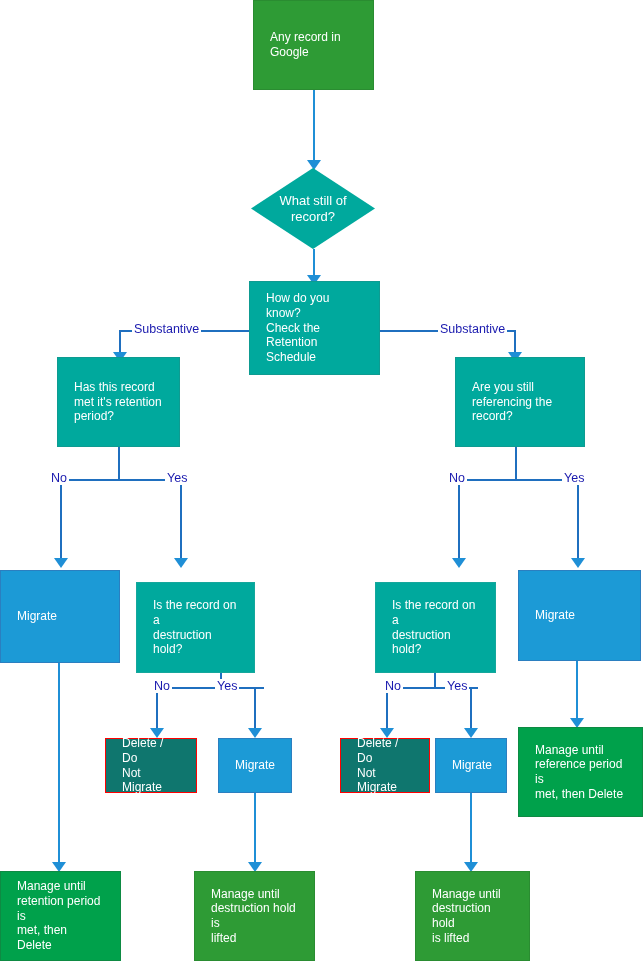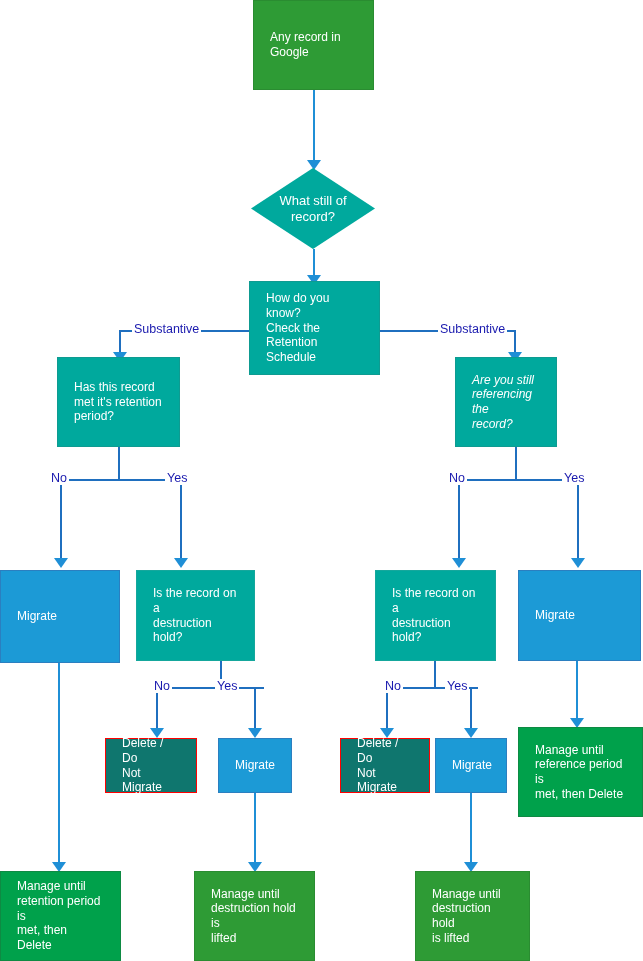--- a/index.html
+++ b/index.html
@@ -31,21 +31,21 @@
     z-index: 3;
   }
   .node .label {
     display: block;
     width: 100%;
     white-space: pre-line;
   }
   .node.green-bright { background: #00A14B; border: 1px solid #0E8A43; }
   .node.green-dark   { background: #2E9B35; border: 1px solid #2A8C31; }
   .node.teal         { background: #00A99D; border: 1px solid #0E9B91; }
-  .node.teal2        { background: #00A99D; border: 1px solid #15A79C; }
+  .node.teal2        { background: #00A99D; border: 1px solid #15A79C; margin-top: 12px; }
   .node.blue         { background: #1C9AD6; border: 1px solid #2B7FC0; }
   .node.red          { background: #0f766e; border: 1px solid #FF0000; }
 
   
   .diamond {
     position: absolute;
     z-index: 3;
   }
   .diamond .dlabel {
     position: absolute;
@@ -179,21 +179,21 @@
 period?</span>
   </div>
 
   <div class="node teal" style="left:249px; top:281px; width:131px; height:94px;">
     <span class="label">How do you know?
 Check the
 Retention
 Schedule</span>
   </div>
 
-  <div class="node teal" style="left:455px; top:357px; width:102px; height:90px;font-style:italic;">
+  <div class="node teal" style="left:455px; top:357px; width:130px; height:90px;">
     <span class="label">Are you still
 referencing the
 record?</span>
   </div>
 
   <div class="node blue" style="left:0px; top:570px; width:120px; height:93px;">
     <span class="label">Migrate</span>
   </div>
 
   <div class="node teal2" style="left:136px; top:570px; width:119px; height:91px;">

